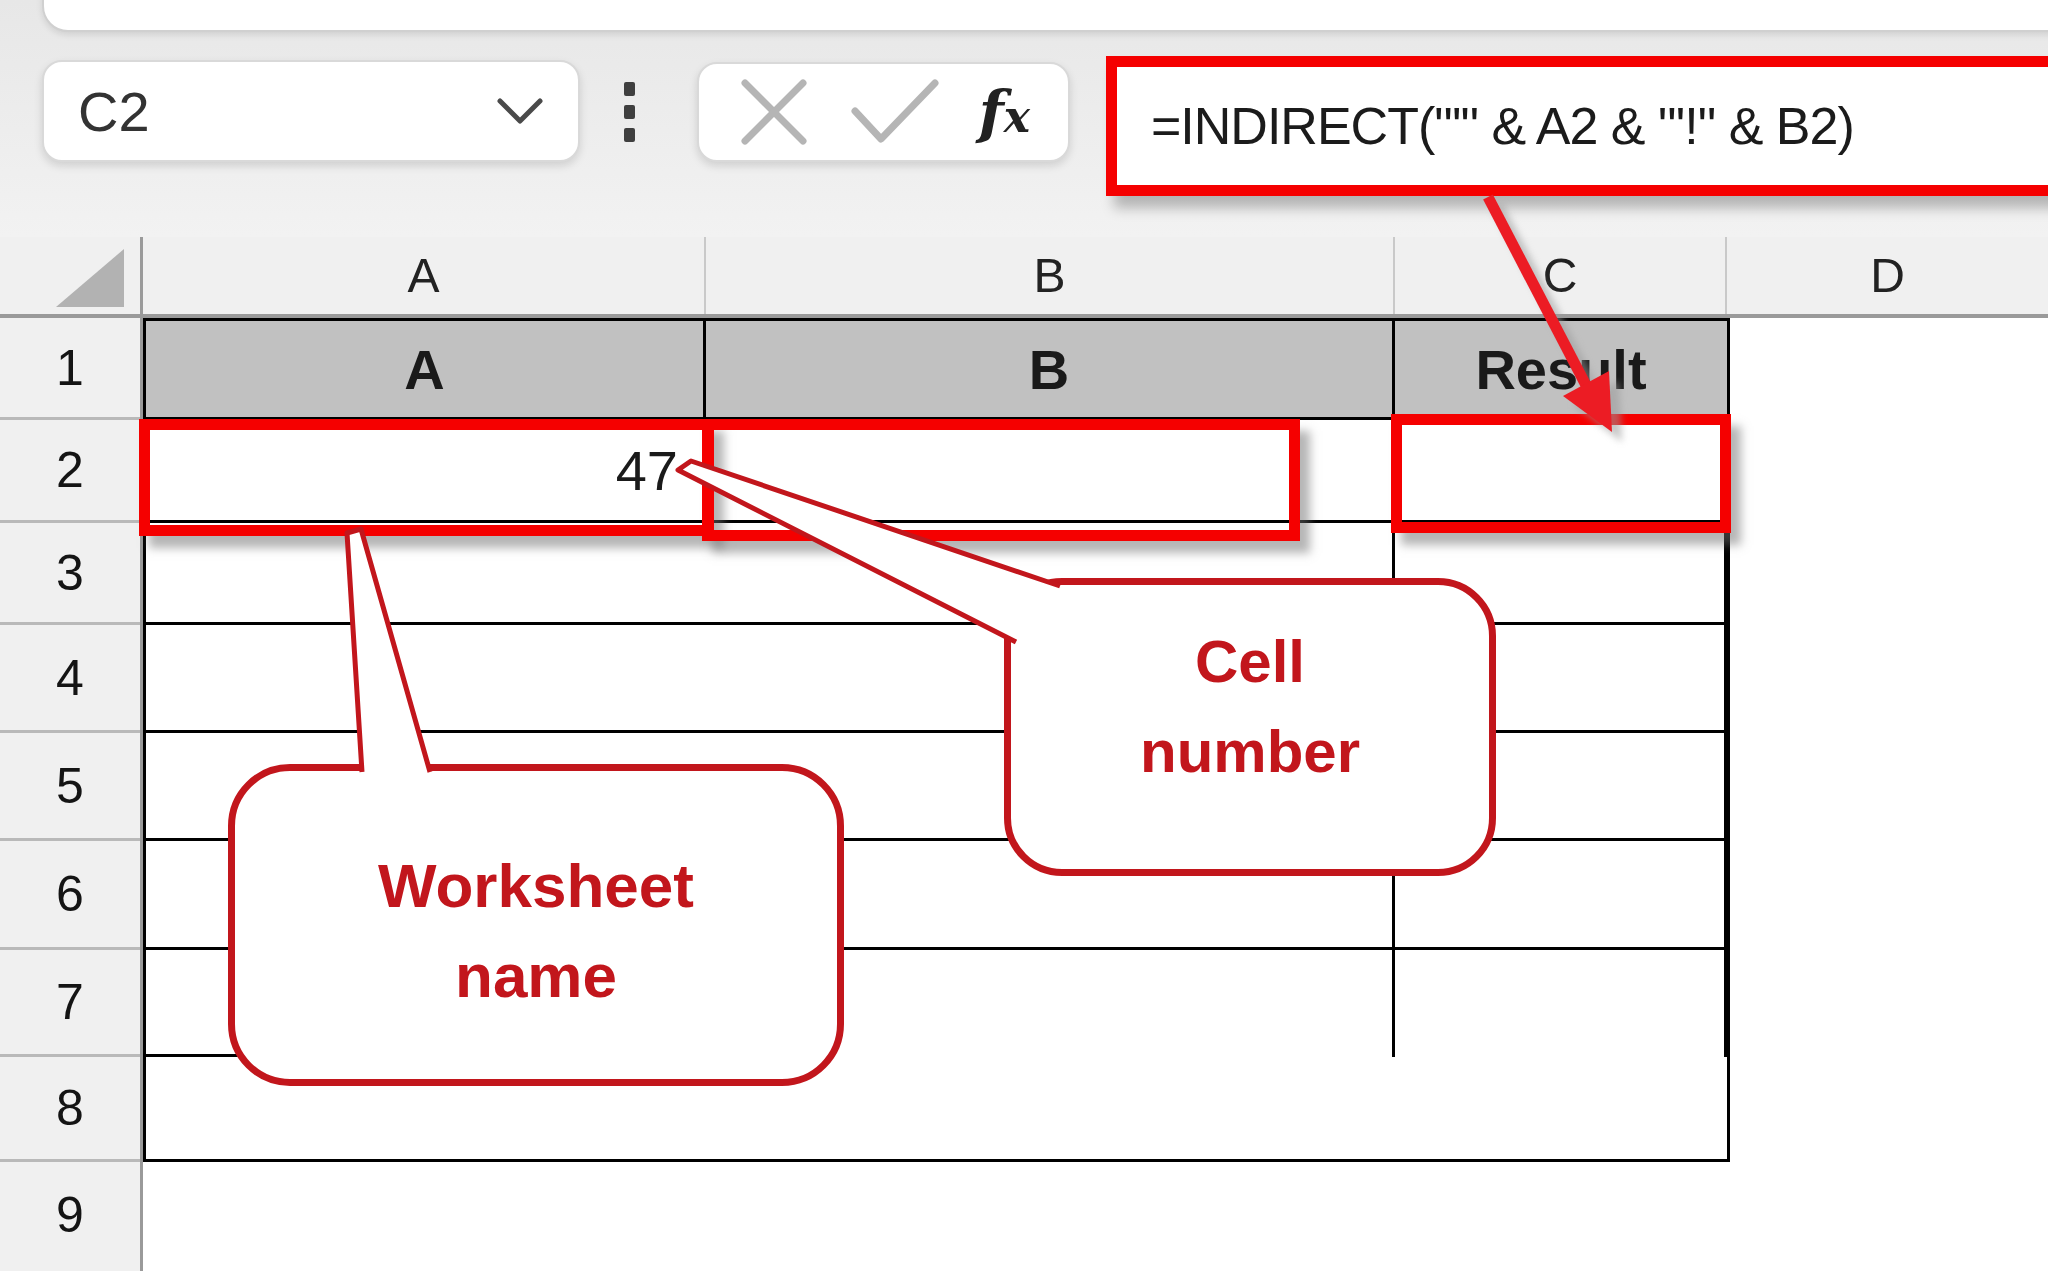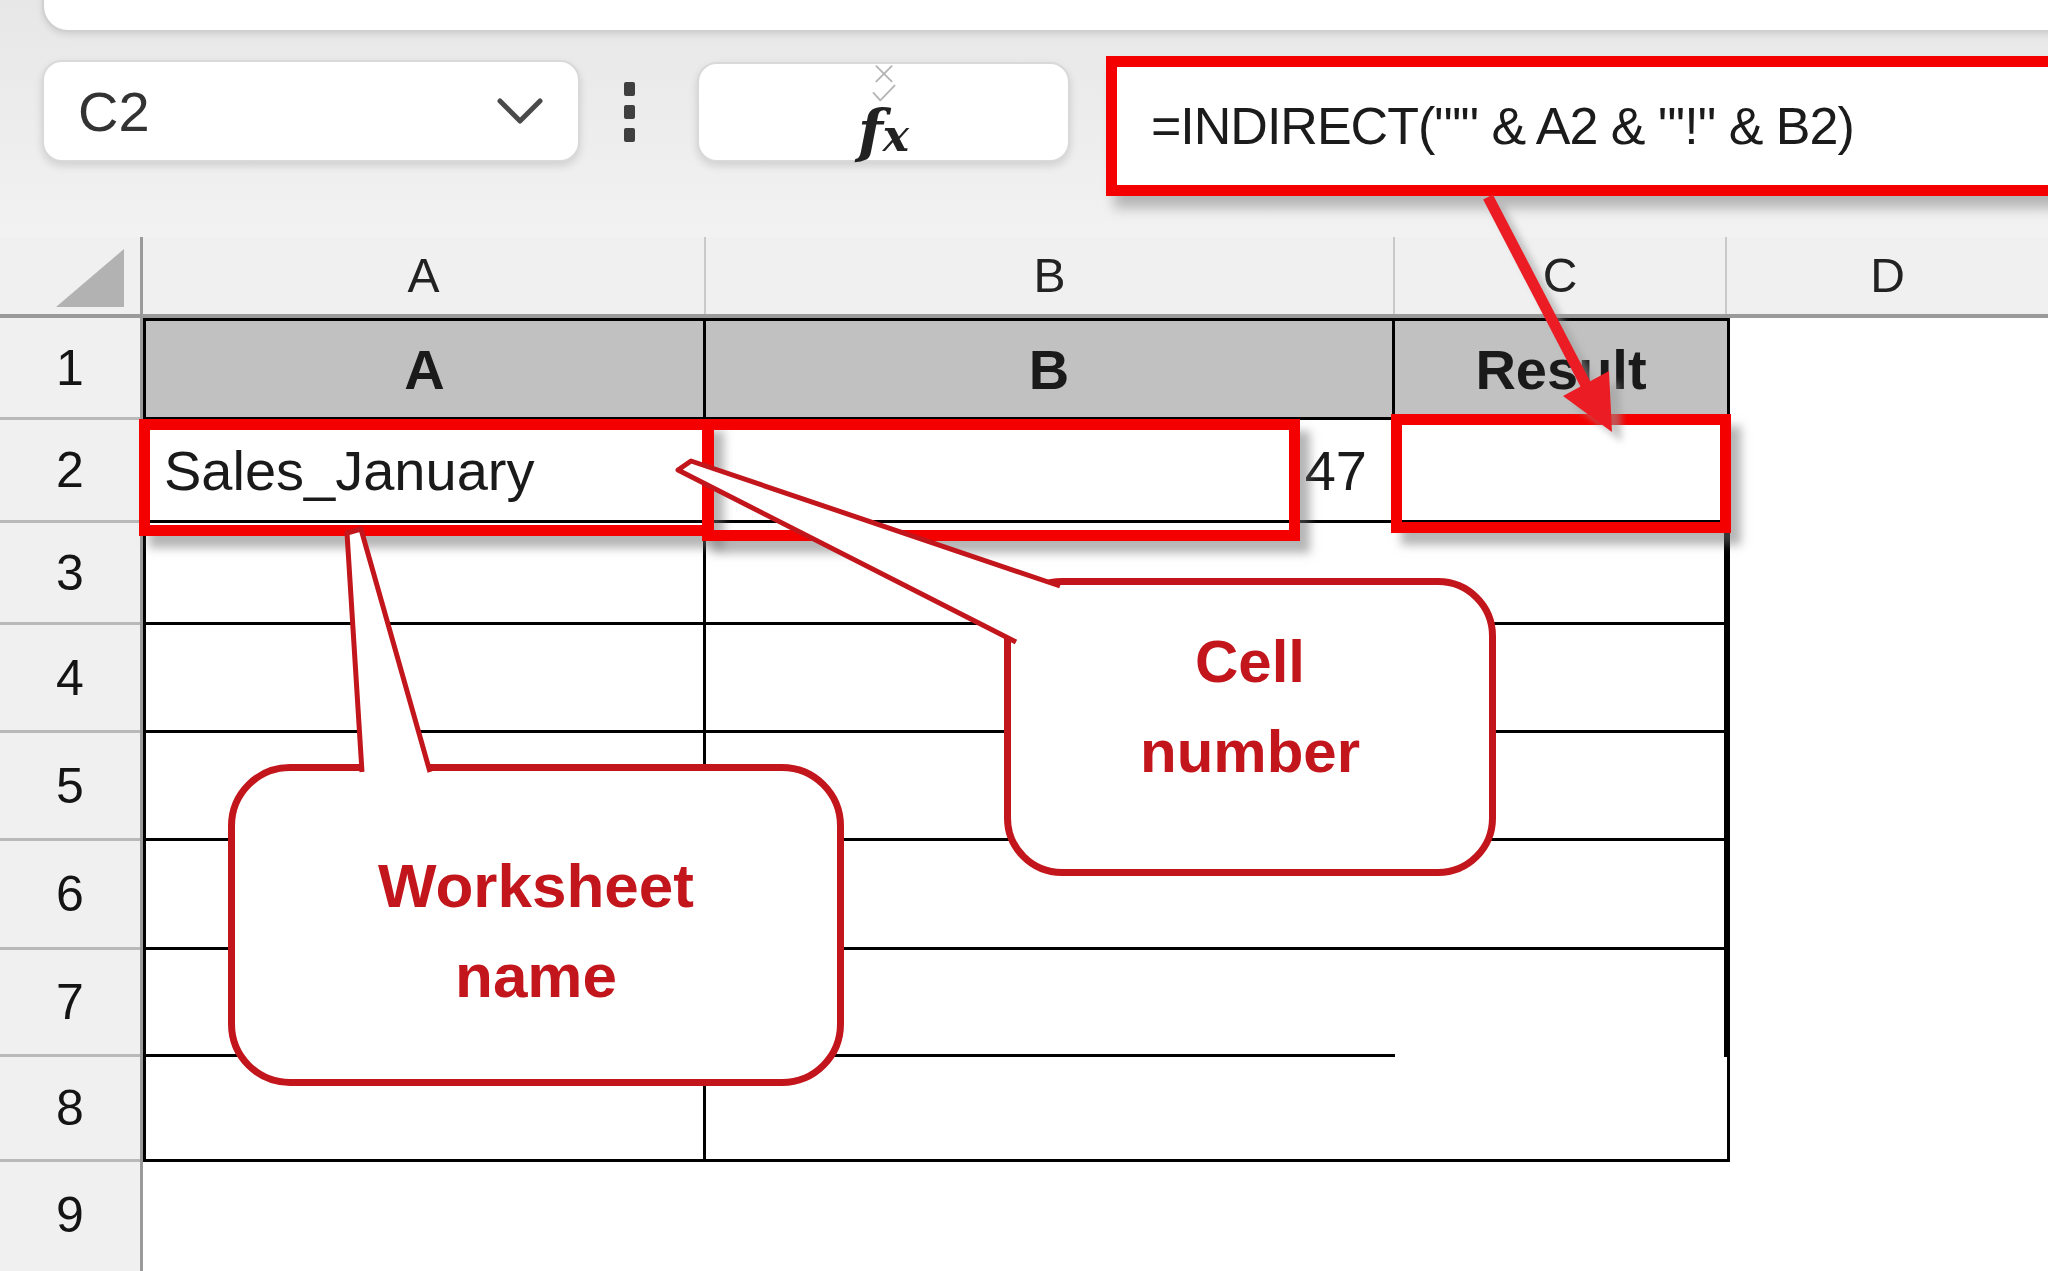--- a/index.html
+++ b/index.html
@@ -14,21 +14,21 @@
              box-shadow:0 3px 6px rgba(0,0,0,0.10);}
   .pillbox{position:absolute;background:#fff;border:2px solid #d9d9d9;border-radius:20px;
            box-shadow:0 4px 8px rgba(0,0,0,0.13);box-sizing:border-box;
            display:flex;align-items:center;}
   .name-box{left:42px;top:60px;width:538px;height:102px;padding:0 34px;
             font-size:56px;color:#333;}
   .name-box .chev{margin-left:auto;}
   .dots-handle{position:absolute;left:624px;top:82px;height:60px;width:12px;
                display:flex;flex-direction:column;justify-content:space-between;}
   .dots-handle i{display:block;width:11px;height:14px;background:#3f3f3f;border-radius:2px;}
-  .fx-box{left:697px;top:62px;width:373px;height:100px;justify-content:space-evenly;flex-direction:column;}
+  .fx-box{left:697px;top:62px;width:373px;height:100px;justify-content:space-evenly;}
   .fx-label{font-family:"DejaVu Serif",serif;font-style:italic;font-weight:bold;
             color:#222;font-size:58px;line-height:1;}
   .fx-label .fx-sub{font-size:44px;}
   .formula-box{position:absolute;left:1106px;top:56px;width:980px;height:140px;
                background:#fff;border:11px solid #f50000;box-sizing:border-box;
                box-shadow:8px 12px 12px rgba(0,0,0,0.25);
                display:flex;align-items:center;padding-left:34px;overflow:hidden;}
   .formula-text{font-size:52px;color:#1b1b1b;white-space:nowrap;letter-spacing:-1px;}
 
   
@@ -134,21 +134,20 @@
     <div class="row-h" style="height:107px">7</div>
     <div class="row-h" style="height:105px">8</div>
     <div class="row-h" style="height:106px;border-bottom:none">9</div>
   </div>
 
   <div class="table">
     <div class="tcell hdr">A</div>
     <div class="tcell hdr">B</div>
     <div class="tcell hdr c3">Result</div>
 
-    <div class="tcell left">Sales_January</div>
     <div class="tcell right c3">47</div>
 
     <div class="tcell"></div>
     <div class="tcell"></div>
     <div class="tcell c3"></div>
     <div class="tcell"></div>
     <div class="tcell"></div>
     <div class="tcell c3"></div>
     <div class="tcell"></div>
     <div class="tcell"></div>

